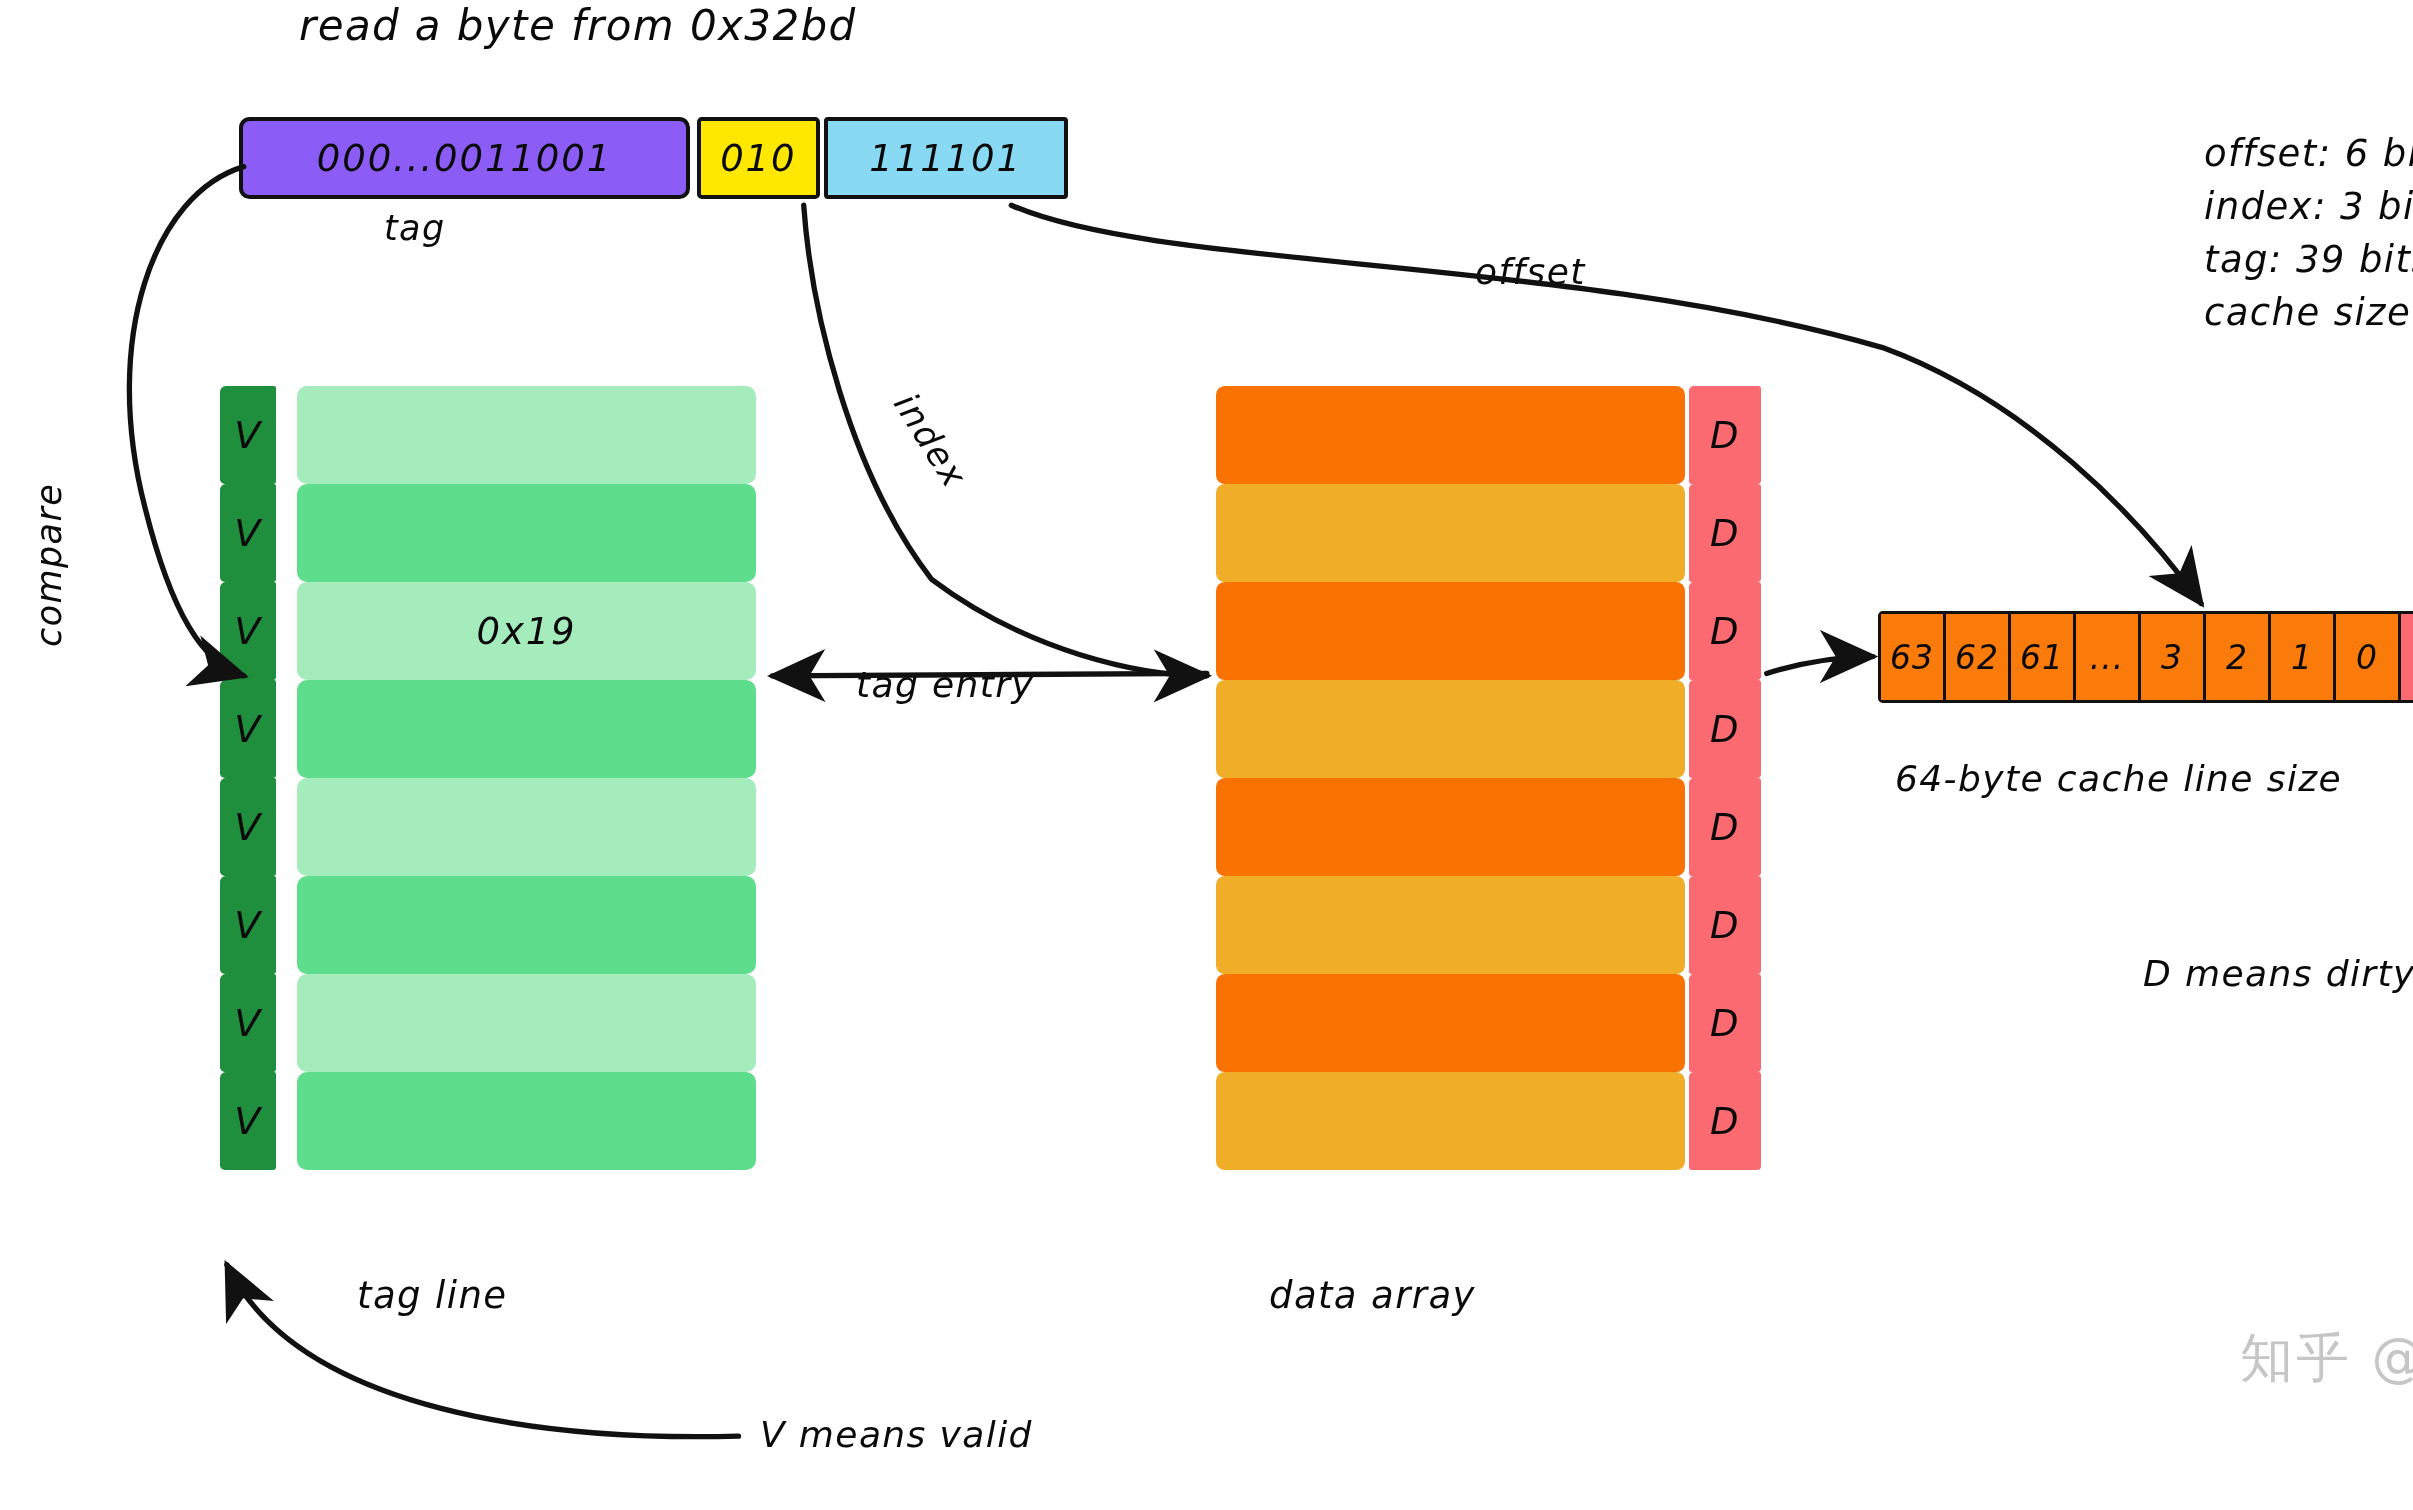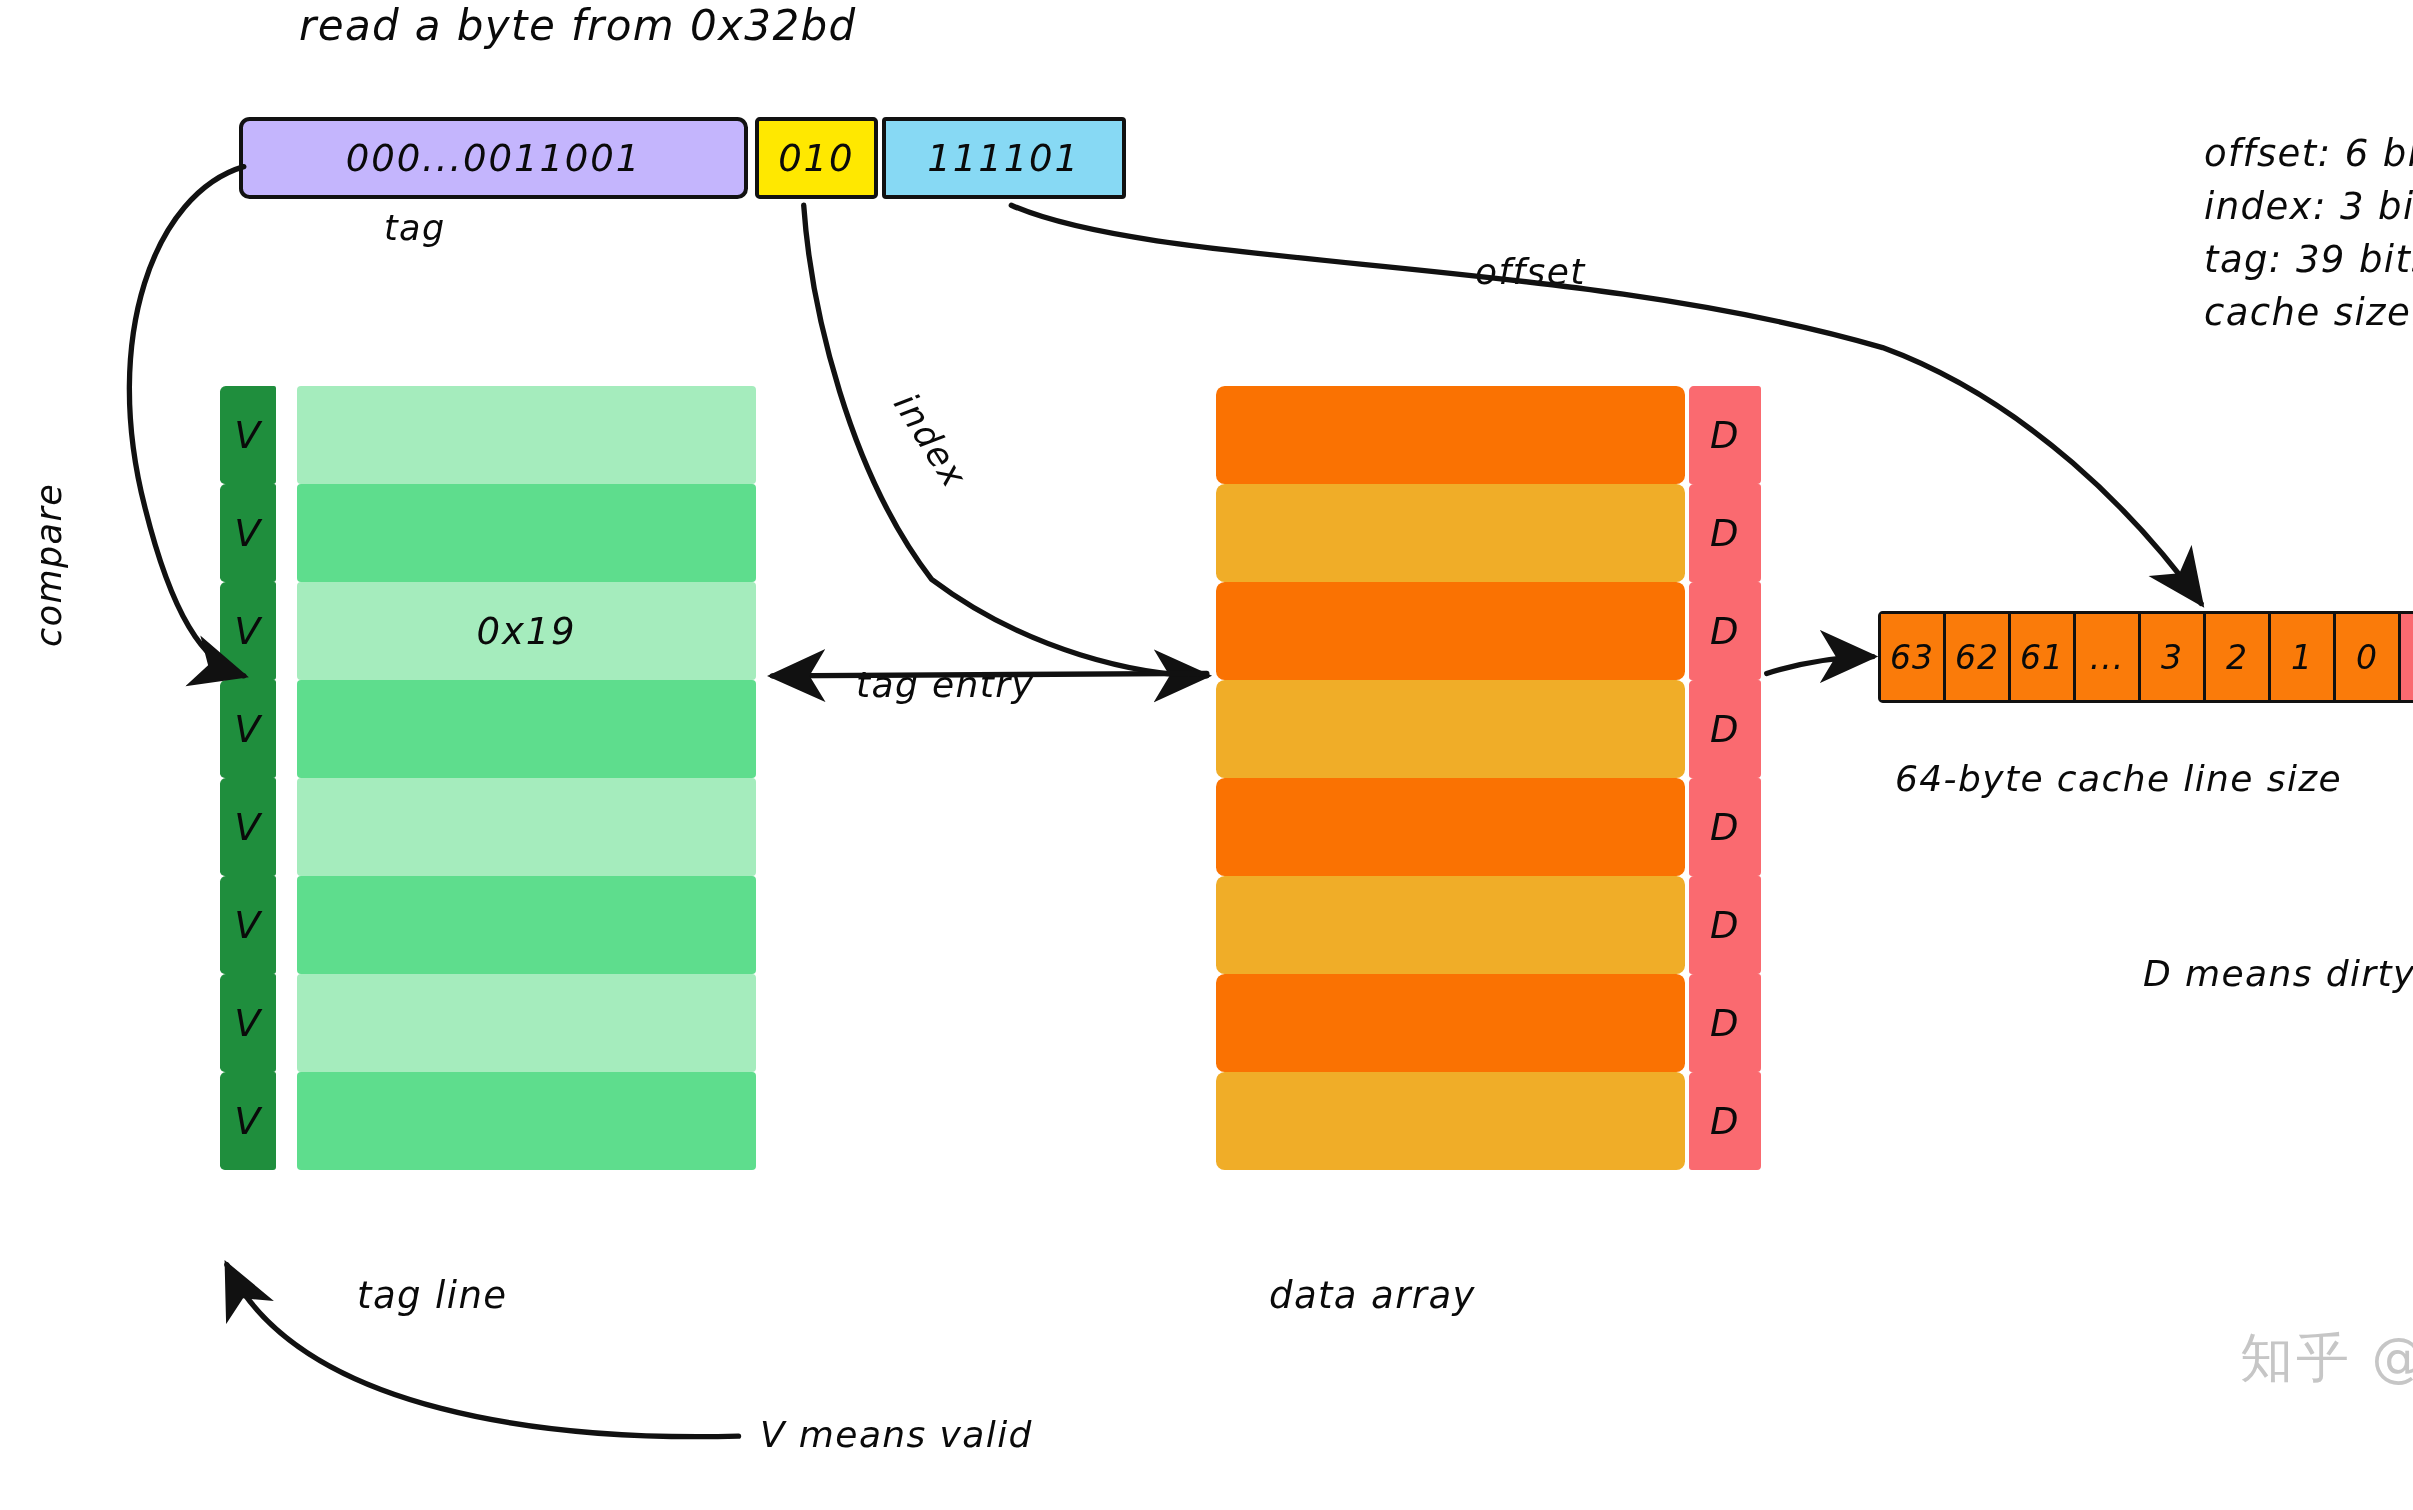--- a/index.html
+++ b/index.html
@@ -12,37 +12,37 @@
   .abs{position:absolute;white-space:nowrap;}
 
   
   #title{left:299px;top:1px;font-size:42px;}
 
   
   #addr{position:absolute;left:239px;top:117px;height:82px;display:flex;align-items:stretch;}
   .field{position:relative;border:4.3px solid #111;border-radius:6.8px;
          display:flex;align-items:center;justify-content:center;
          font-size:37px;letter-spacing:1.9px;box-sizing:border-box;}
-  #field-tag{width:509px;background:#c4b5fd;border-radius:10.6px;}
+  #field-tag{width:451px;background:#8b5cf6;border-radius:10.6px;}
   #field-index{width:123px;background:#ffe800;margin-left:6.8px;border-radius:4.8px;}
   #field-offset{width:244px;background:#87d9f4;margin-left:3.9px;border-radius:4px;}
   #tag-caption{left:384px;top:208px;font-size:35px;}
 
   
   #info{position:absolute;left:2204px;top:129px;font-size:37px;line-height:1.33;}
   #info div{margin-bottom:3.9px;letter-spacing:1.4px;}
 
   
   #tagarray{position:absolute;left:220px;top:386px;width:536px;}
   .tagrow{position:relative;height:98px;display:flex;align-items:stretch;}
   .vcell{width:56px;background:#1f8e3d;display:flex;align-items:center;
          justify-content:center;color:#0a0a0a;font-size:38px;
          border-radius:5.8px 1.9px 2.9px 4.8px;}
   .tagcell{flex:1;margin-left:21px;display:flex;align-items:center;
-           justify-content:center;font-size:37px;border-radius:4px;
+           justify-content:center;font-size:37px;border-radius:10px;
            letter-spacing:1.9px;}
   .tg-light{background:#a5ecbd;}
   .tg-mid{background:#5edd8d;}
   #tagarray-label{left:357px;top:1274px;font-size:37px;}
 
   
   #dataarray{position:absolute;left:1216px;top:386px;width:545px;}
   .datarow{position:relative;height:98px;display:flex;align-items:stretch;}
   .dcell{flex:1;border-radius:8.7px;}
   .dt-orange{background:#fa7202;}

